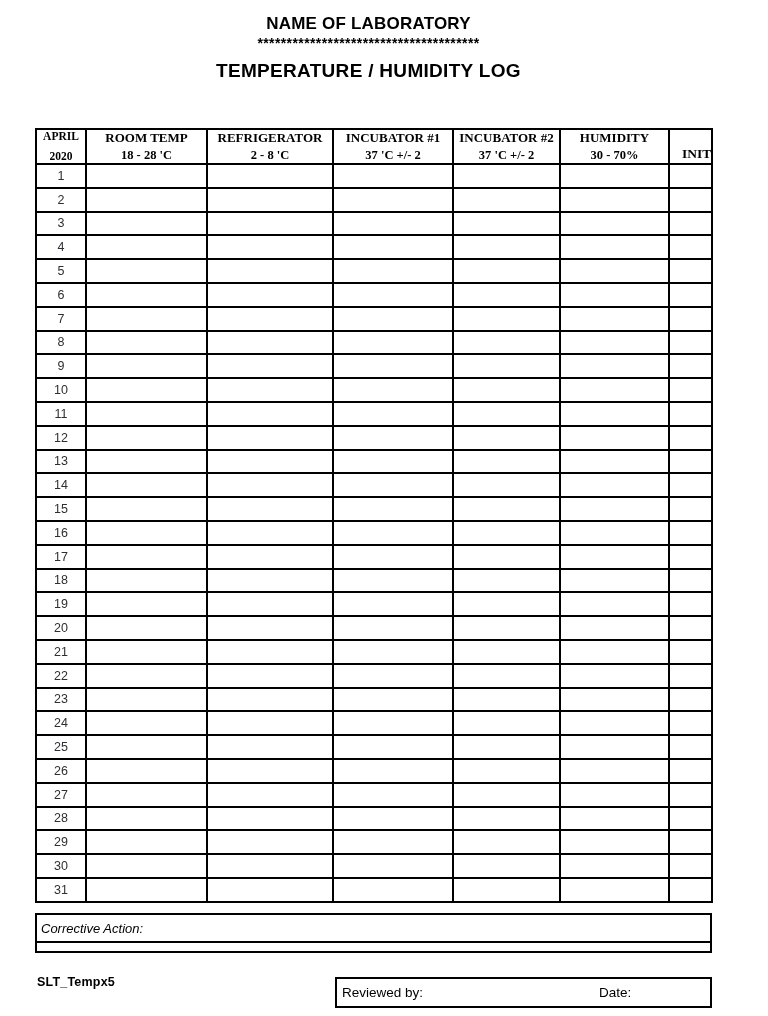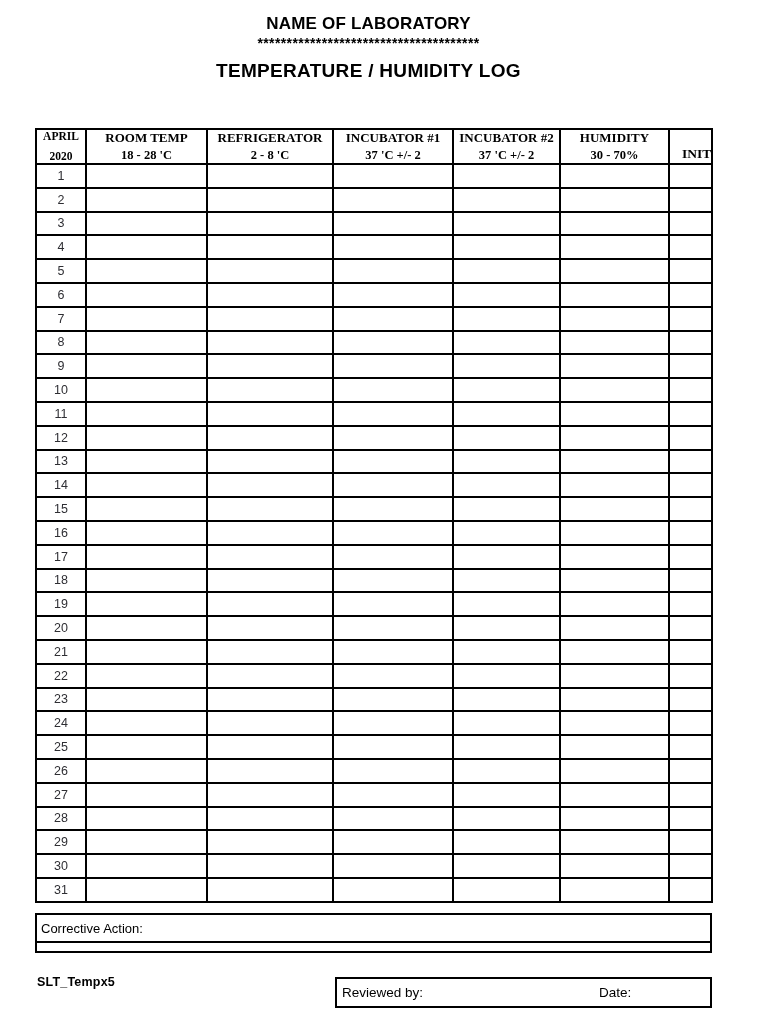--- a/index.html
+++ b/index.html
@@ -89,20 +89,21 @@
   }
 
   
   .corrective-box {
     position: absolute;
     left: 35px;
     top: 913px;
     width: 677px;
     height: 40px;
     border: 2px solid #000;
+    font-style: italic;
   }
   .corrective-label-row {
     height: 28px;
     border-bottom: 2px solid #000;
     display: flex;
     align-items: center;
     padding-left: 4px;
     font-size: 13px;
   }
   .corrective-entry-row { height: 26px; }

